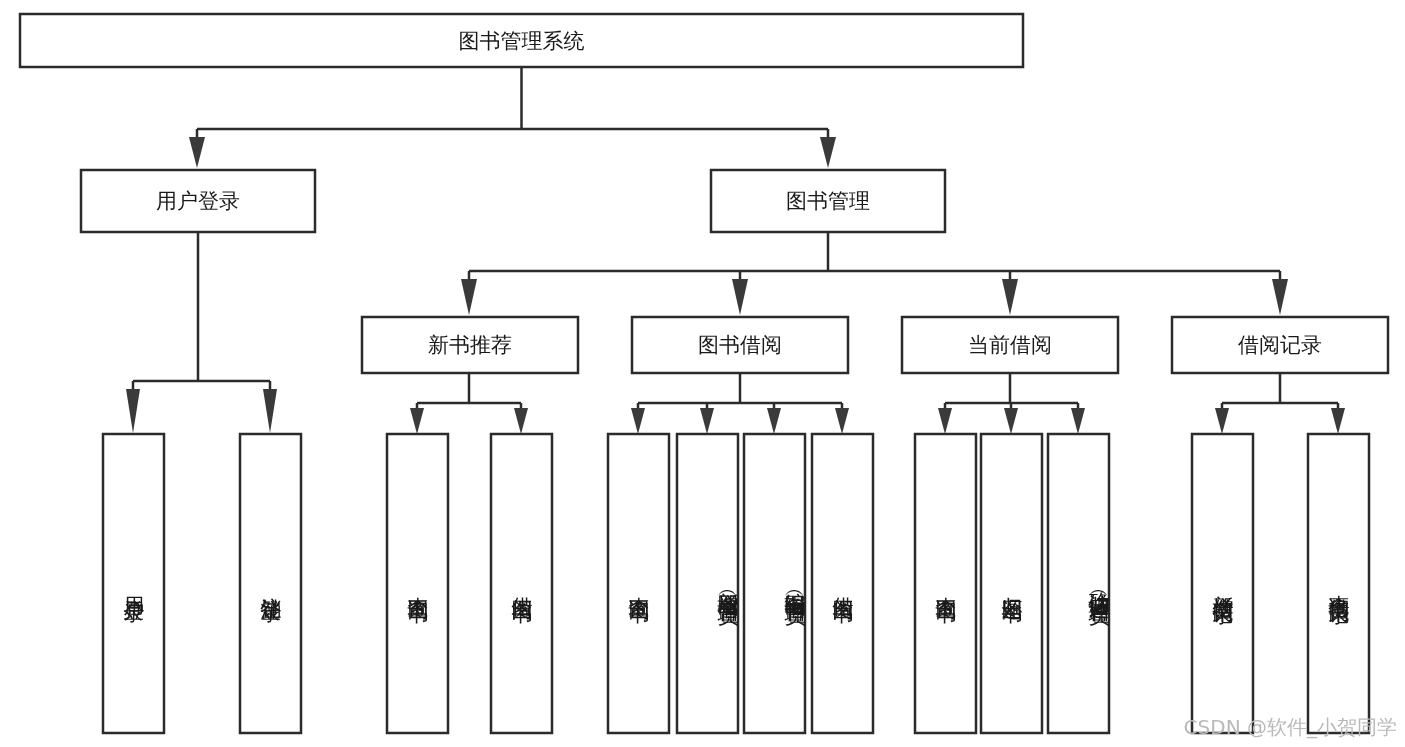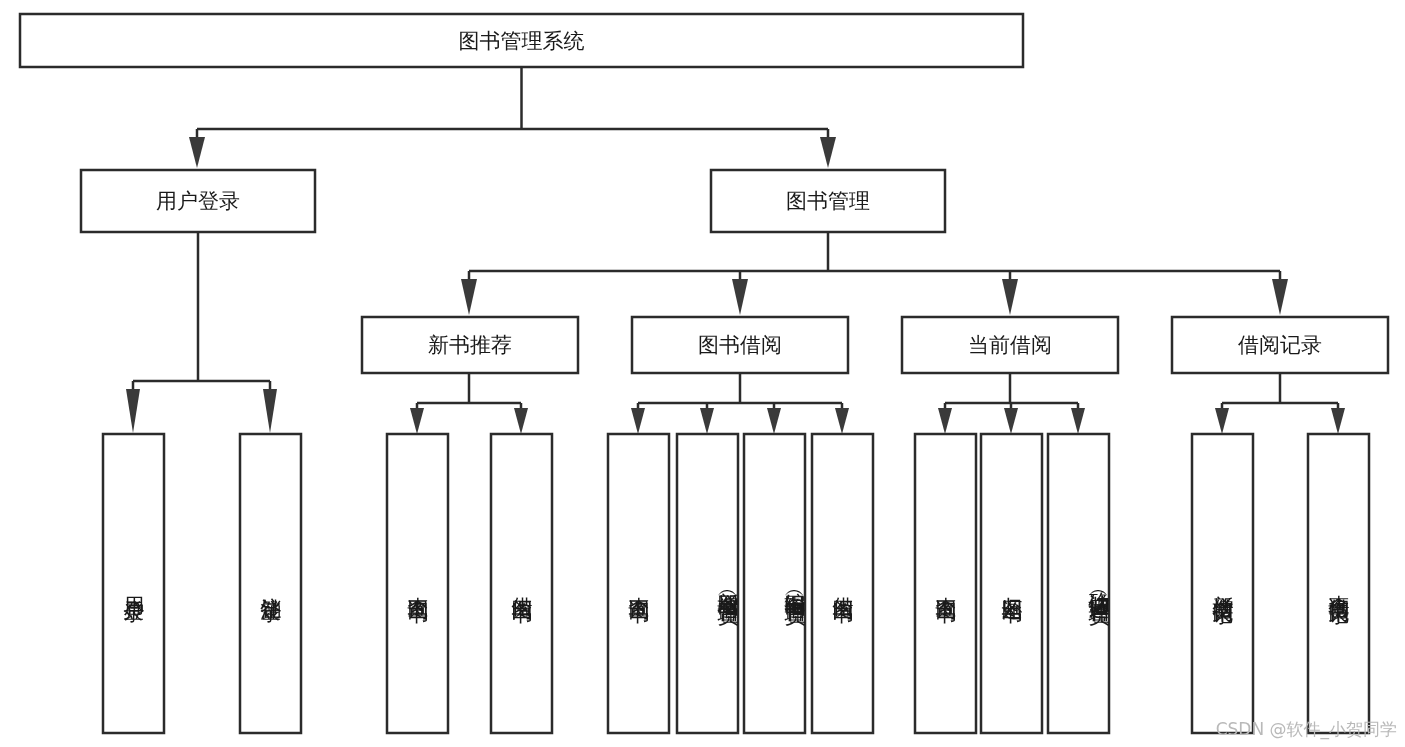--- a/index.html
+++ b/index.html
@@ -62,21 +62,21 @@
     justify-content: center;
     white-space: nowrap;
     pointer-events: none;
     line-height: 1;
   }
   .watermark {
     position: absolute;
     right: 8px;
     bottom: 6px;
     font-family: "DejaVu Sans", "Liberation Sans", sans-serif;
-    font-size: 17px;
+    font-size: 20px;
     color: #b9b9b9;
     white-space: nowrap;
   }
 </style>
 </head>
 <body>
 
 <div id="diagram-root">
 
   <svg id="flow-svg" viewBox="0 0 1405 747">

